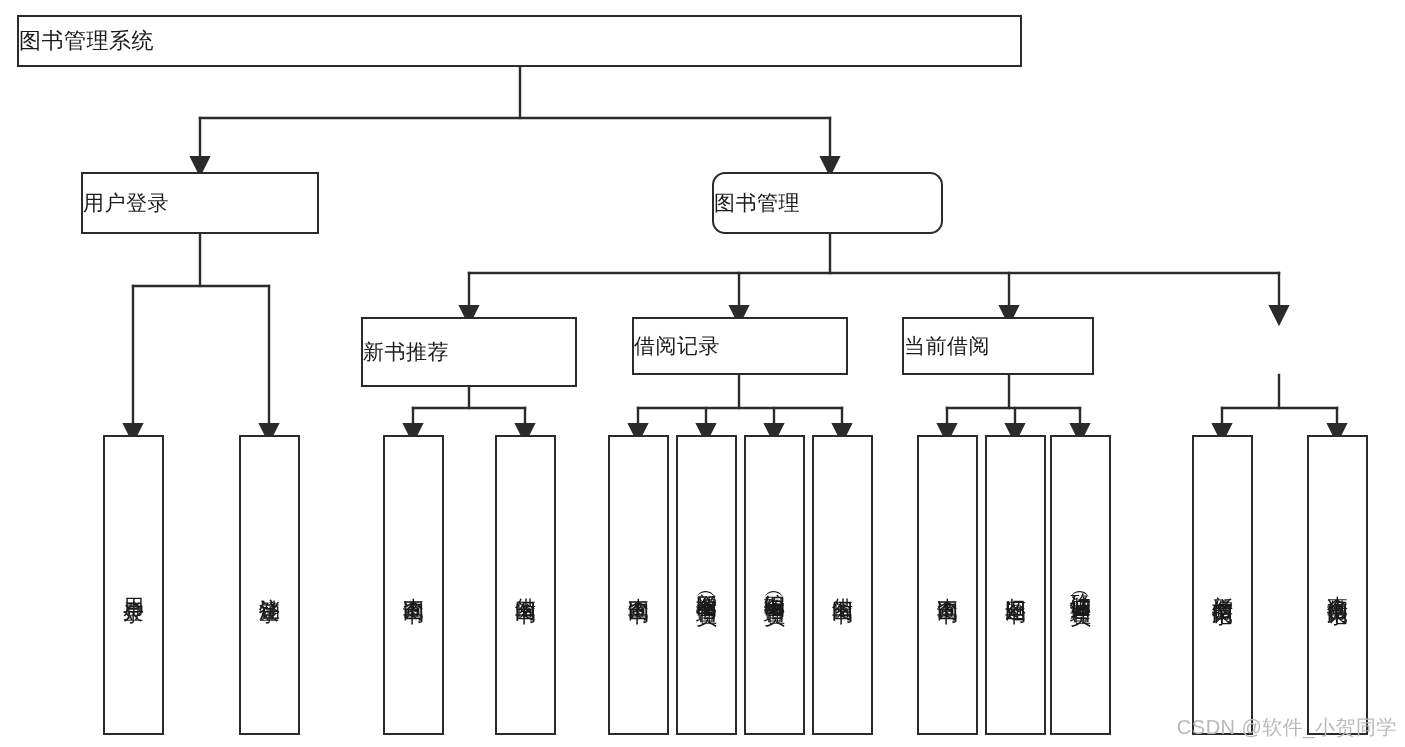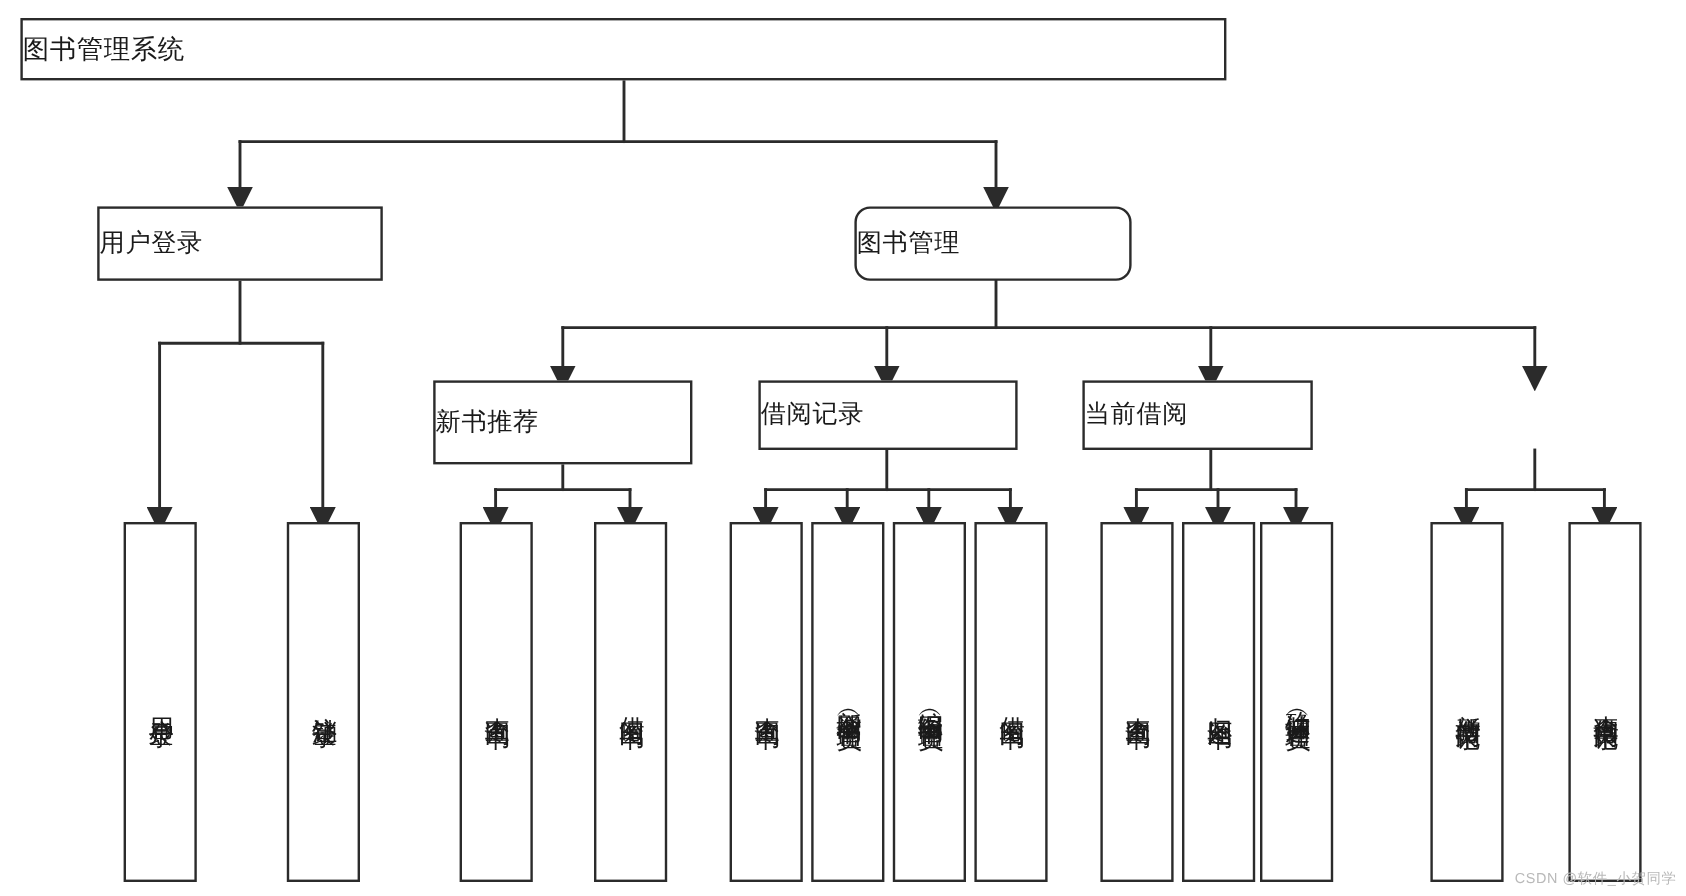--- a/index.html
+++ b/index.html
@@ -62,21 +62,21 @@
     font-size: 21px;
     line-height: 1.05;
     letter-spacing: 2px;
     white-space: normal;
     max-height: 100%;
   }
   #watermark {
     position: absolute;
     right: 8px;
     bottom: 6px;
-    font-size: 12px;
+    font-size: 20px;
     color: #b9b9b9;
     letter-spacing: 0.5px;
     z-index: 5;
     white-space: nowrap;
   }
 </style>
 </head>
 <body>
 
 <div id="canvas">

